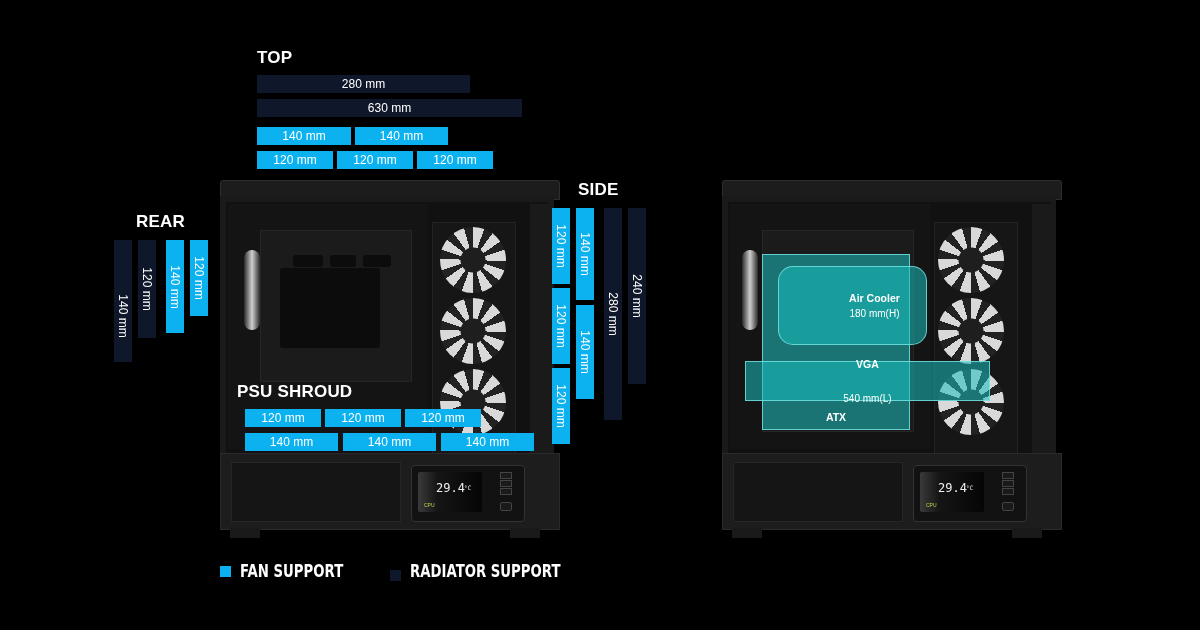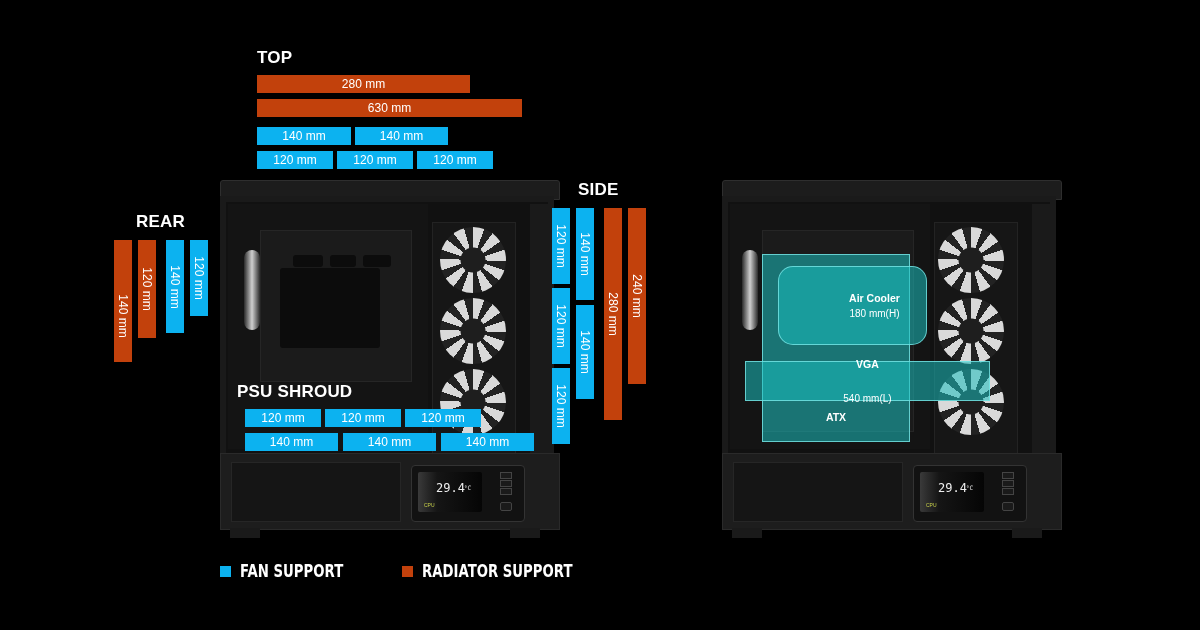--- a/index.html
+++ b/index.html
@@ -2,21 +2,21 @@
 <html><head>
 <meta charset="utf-8">
 <style>
   html, body { margin:0; padding:0; }
   body { width:1200px; height:630px; background:#000; position:relative; overflow:hidden;
          font-family:"Liberation Sans", sans-serif; color:#fff; }
   .heading { position:absolute; font-weight:bold; font-size:17px; color:#fff; letter-spacing:0.2px; }
   .bar { position:absolute; display:flex; align-items:center; justify-content:center;
          font-size:12px; color:#fff; white-space:nowrap; }
   .fan { background:#0cb2f0; }
-  .rad { background:#c2410c; }
+  .rad { background:#0f172a; }
   .vbar { position:absolute; }
   .vbar span { position:absolute; left:50%; top:50%; transform:translate(-50%,-50%) rotate(90deg);
                font-size:12px; white-space:nowrap; color:#fff; }
 
   
   .case { position:absolute; }
   .case .topcap { position:absolute; left:0; top:0; height:18px; background:#1c1c1c;
                   border:1px solid #2e2e2e; border-radius:3px 3px 0 0; }
   .case .frame { position:absolute; border:6px solid #1a1a1a; background:#111; }
   .case .inner { position:absolute; background:#141414; }
@@ -110,21 +110,21 @@
       <div class="btn" style="left:88px;top:6px;"></div>
       <div class="btn" style="left:88px;top:14px;"></div>
       <div class="btn" style="left:88px;top:22px;"></div>
       <div class="btn" style="left:88px;top:36px;height:7px;border-radius:2px;"></div>
     </div>
   </div>
   <div class="foot" style="left:10px;top:348px;width:30px;"></div>
   <div class="foot" style="left:290px;top:348px;width:30px;"></div>
 </div>
 
-<div class="ov" style="left:762px;top:254px;width:146px;height:174px;justify-content:flex-end;padding-bottom:12px;">
+<div class="ov" style="left:762px;top:254px;width:146px;height:174px;justify-content:flex-end;padding-bottom:0;">
   <b style="margin-bottom:6px;">ATX</b>
 </div>
 <div class="ov" style="left:778px;top:266px;width:103px;height:77px;border-radius:15px;padding-left:44px;">
   <b>Air Cooler</b>
   <span style="margin-top:4px;">180 mm(H)</span>
 </div>
 <div class="ov" style="left:745px;top:361px;width:243px;height:38px;gap:20px;">
   <b>VGA</b>
   <span style="margin-top:3px;">540 mm(L)</span>
 </div>
@@ -180,16 +180,16 @@
 <div class="bar fan" style="left:325px;top:409px;width:76px;height:18px;">120 mm</div>
 <div class="bar fan" style="left:405px;top:409px;width:76px;height:18px;">120 mm</div>
 <div class="bar fan" style="left:245px;top:433px;width:93px;height:18px;">140 mm</div>
 <div class="bar fan" style="left:343px;top:433px;width:93px;height:18px;">140 mm</div>
 <div class="bar fan" style="left:441px;top:433px;width:93px;height:18px;">140 mm</div>
 
 <div class="legend" style="left:220px;top:561px;">
   <div class="sw fan"></div>
   <span class="lbl">FAN SUPPORT</span>
 </div>
-<div class="legend" style="left:402px;top:561px;">
+<div class="legend" style="left:390px;top:561px;align-items:flex-end;">
   <div class="sw rad"></div>
   <span class="lbl">RADIATOR SUPPORT</span>
 </div>
 
 </body></html>

